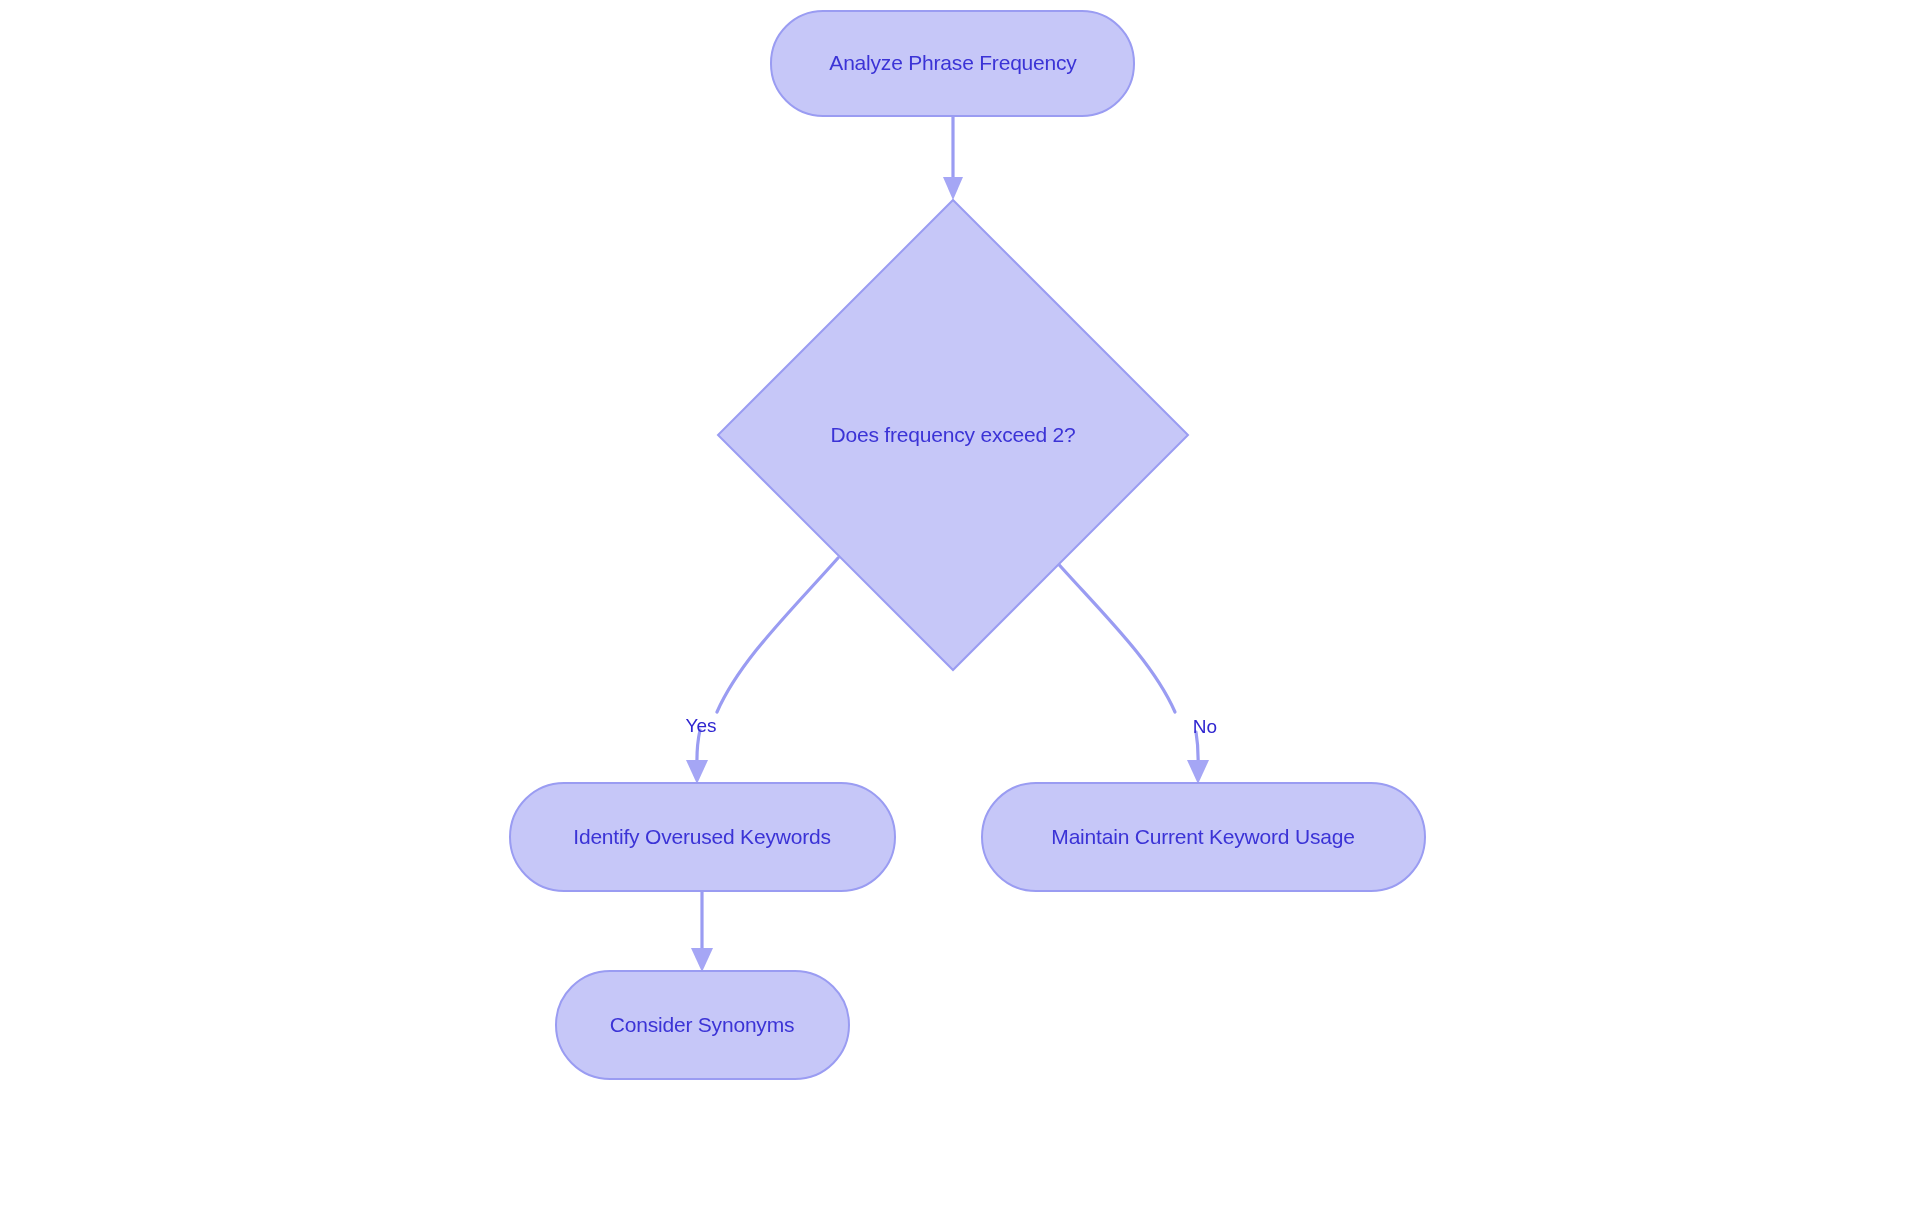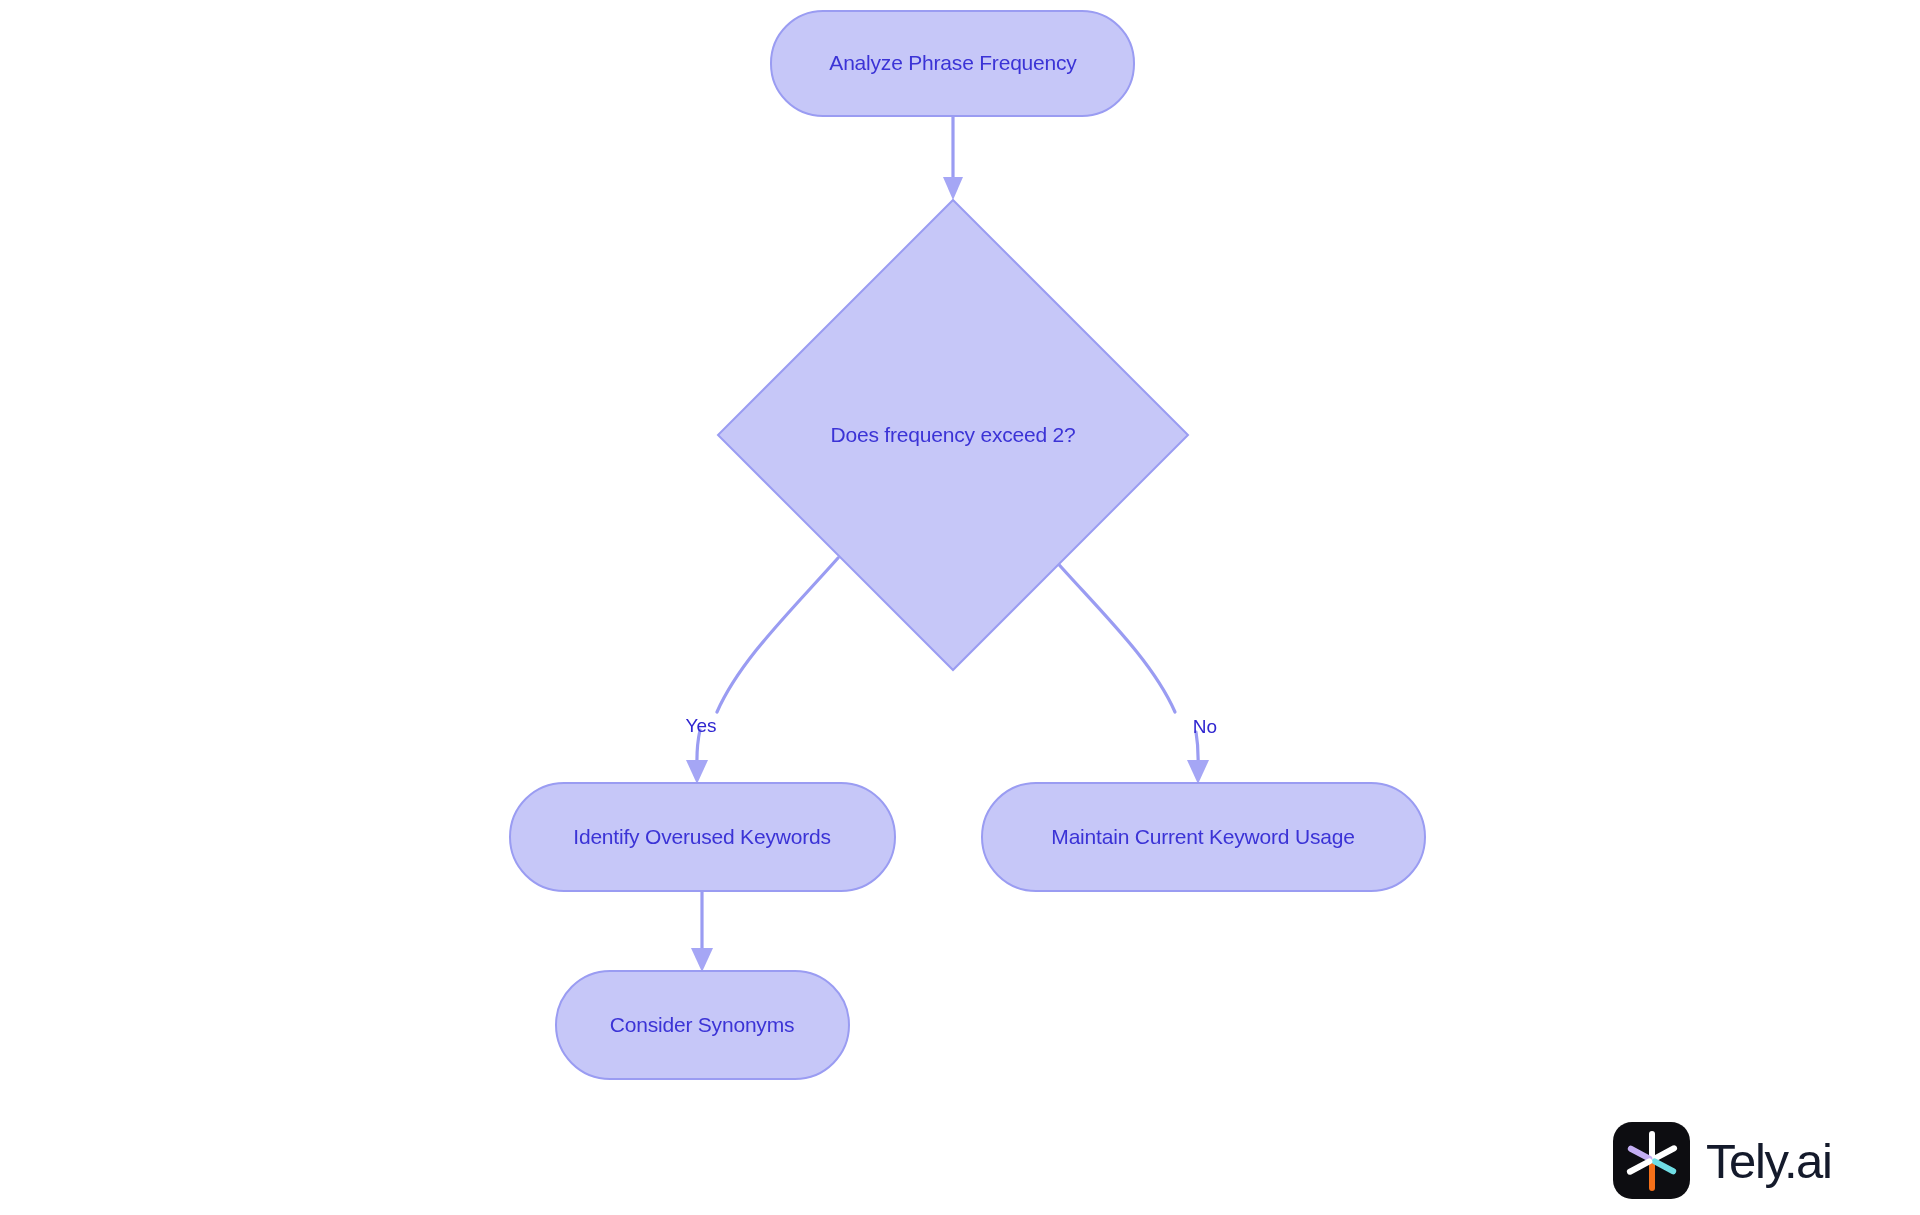--- a/index.html
+++ b/index.html
@@ -154,31 +154,14 @@
       <text class="node-label" x="1203" y="838">Maintain Current Keyword Usage</text>
     </g>
 
     <g>
       <rect class="node-shape" x="556" y="971" width="293" height="108" rx="54" ry="54"></rect>
       <text class="node-label" x="702" y="1026">Consider Synonyms</text>
     </g>
 
   </svg>
 
-  <div id="logo">
-    <div id="logo-mark">
-
-      <div class="spoke" style="width:6px;height:29px;background:#ffffff;transform:translate(-50%,0) rotate(180deg);"></div>
-
-      <div class="spoke" style="width:6px;height:31px;background:#f57019;transform:translate(-50%,0) rotate(0deg);"></div>
-
-      <div class="spoke" style="width:6px;height:28px;background:#ffffff;transform:translate(-50%,0) rotate(-118deg);"></div>
-
-      <div class="spoke" style="width:6px;height:27px;background:#6fdde4;transform:translate(-50%,0) rotate(-62deg);"></div>
-
-      <div class="spoke" style="width:6px;height:27px;background:#c4aef3;transform:translate(-50%,0) rotate(118deg);"></div>
-
-      <div class="spoke" style="width:6px;height:28px;background:#ffffff;transform:translate(-50%,0) rotate(62deg);"></div>
-    </div>
-    <div id="logo-word">Tely.ai</div>
-  </div>
 
 </div>
 
 </body></html>

